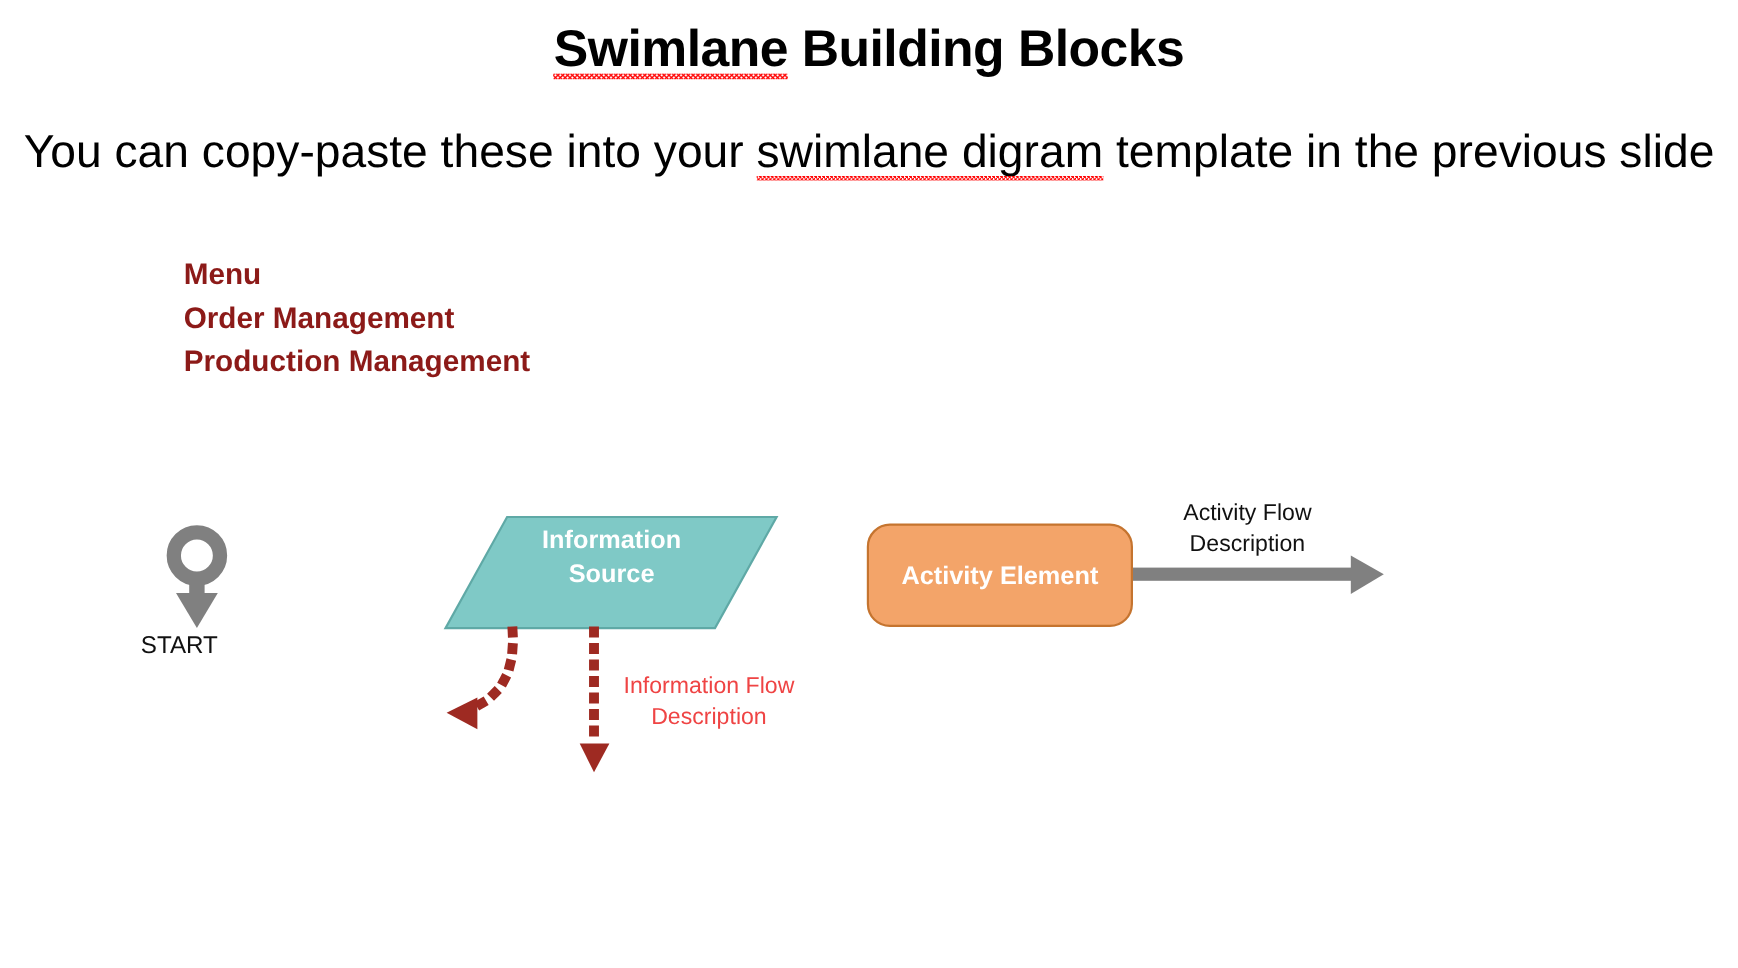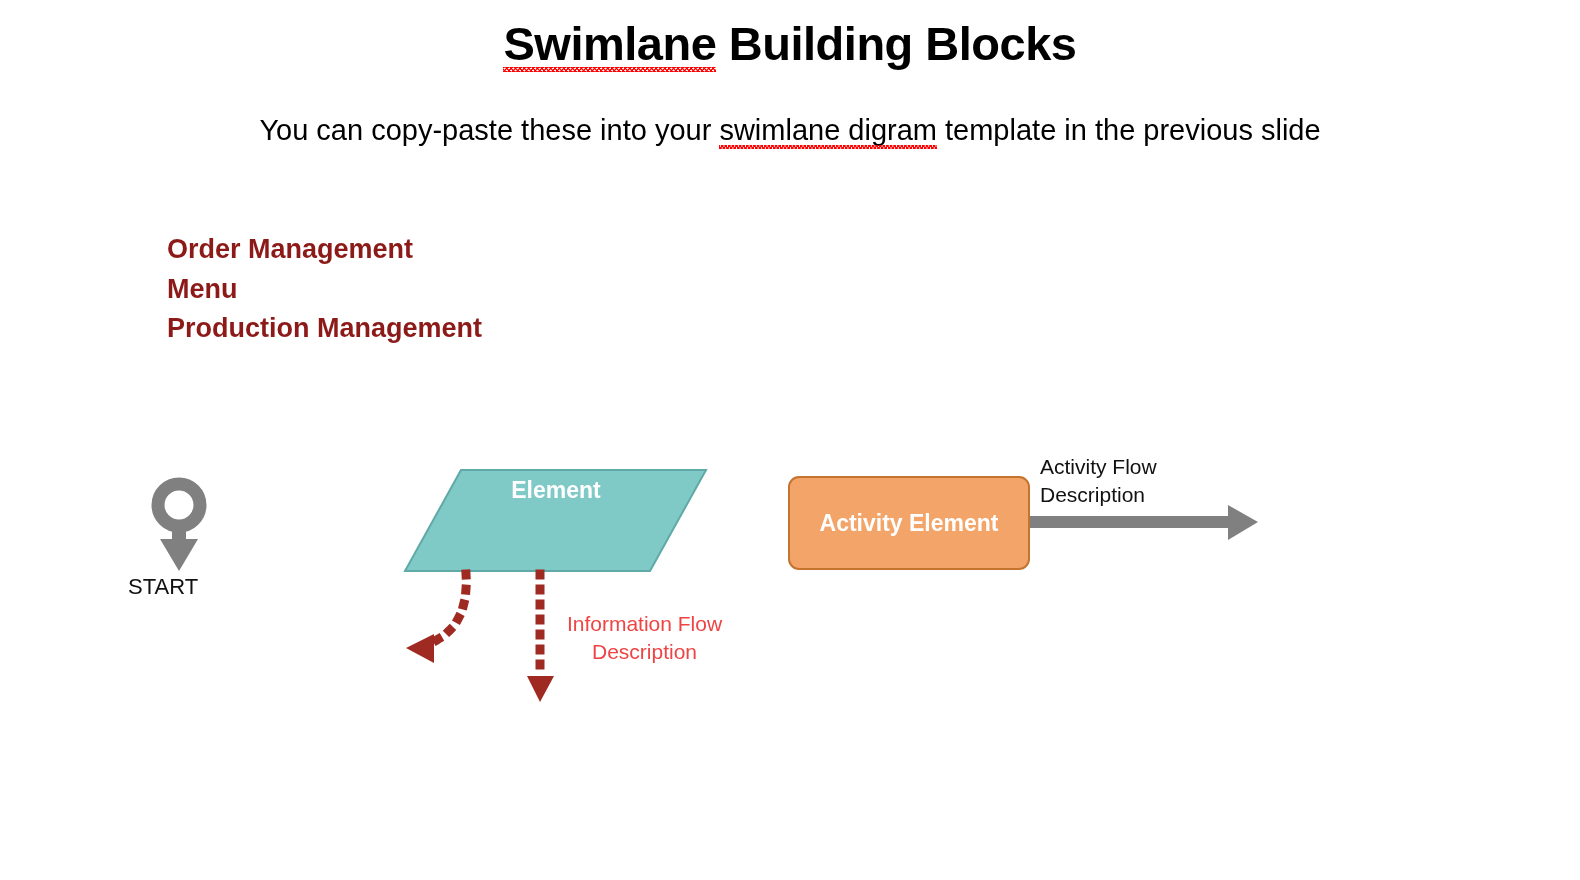--- a/index.html
+++ b/index.html
@@ -67,21 +67,21 @@
     background-repeat: repeat-x;
   }
 
   
   #slide-subtitle {
     position: absolute;
     left: 0;
     top: 113px;
     width: 1580px;
     text-align: center;
-    font-size: 29px;
+    font-size: 42px;
     font-weight: normal;
     line-height: 1.2;
     white-space: nowrap;
   }
 
   
   #menu-list {
     position: absolute;
     left: 167px;
     top: 230px;
@@ -127,40 +127,40 @@
 
   
   #activity-element {
     position: absolute;
     left: 788px;
     top: 476px;
     width: 242px;
     height: 94px;
     background: #F3A469;
     border: 2px solid #C5742F;
-    border-radius: 11px;
+    border-radius: 21px;
     box-sizing: border-box;
     display: flex;
     align-items: center;
     justify-content: center;
   }
   #activity-element-label {
     font-size: 23px;
     font-weight: bold;
     color: #ffffff;
     text-align: center;
   }
 
   
   #activity-flow-label {
     position: absolute;
     left: 1040px;
     top: 453px;
     width: 188px;
-    text-align: left;
+    text-align: center;
     font-size: 21px;
     line-height: 28px;
     color: #111111;
   }
   #info-flow-label {
     position: absolute;
     left: 552px;
     top: 610px;
     width: 185px;
     text-align: center;
@@ -174,22 +174,22 @@
 
 <div id="slide-title">
   <span class="sp-title squiggle">Swimlane</span><span> Building Blocks</span>
 </div>
 
 <div id="slide-subtitle">
   <span>You can copy-paste these into your </span><span class="sp-title squiggle squiggle-sm">swimlane digram</span><span> template in the previous slide</span>
 </div>
 
 <div id="menu-list">
+  <div>Menu</div>
   <div>Order Management</div>
-  <div>Menu</div>
   <div>Production Management</div>
 </div>
 
 <svg id="diagram-layer" viewBox="0 0 1580 880">
 
   <g>
     <circle cx="179" cy="505" r="21" fill="none" stroke="#808080" stroke-width="13"></circle>
     <rect x="172" y="524" width="14" height="20" fill="#808080"></rect>
     <polygon points="160,539 198,539 179,571" fill="#808080"></polygon>
   </g>
@@ -208,21 +208,22 @@
 
   <g>
     <rect x="1030" y="516" width="200" height="12" fill="#808080"></rect>
     <polygon points="1228,505 1228,540 1258,522" fill="#808080"></polygon>
   </g>
 </svg>
 
 <div id="start-label">START</div>
 
 <div id="info-source-text">
-  <div>Element</div>
+  <div>Information</div>
+  <div>Source</div>
 </div>
 
 <div id="activity-element">
   <span id="activity-element-label">Activity Element</span>
 </div>
 
 <div id="activity-flow-label">
   <div>Activity Flow</div>
   <div>Description</div>
 </div>

